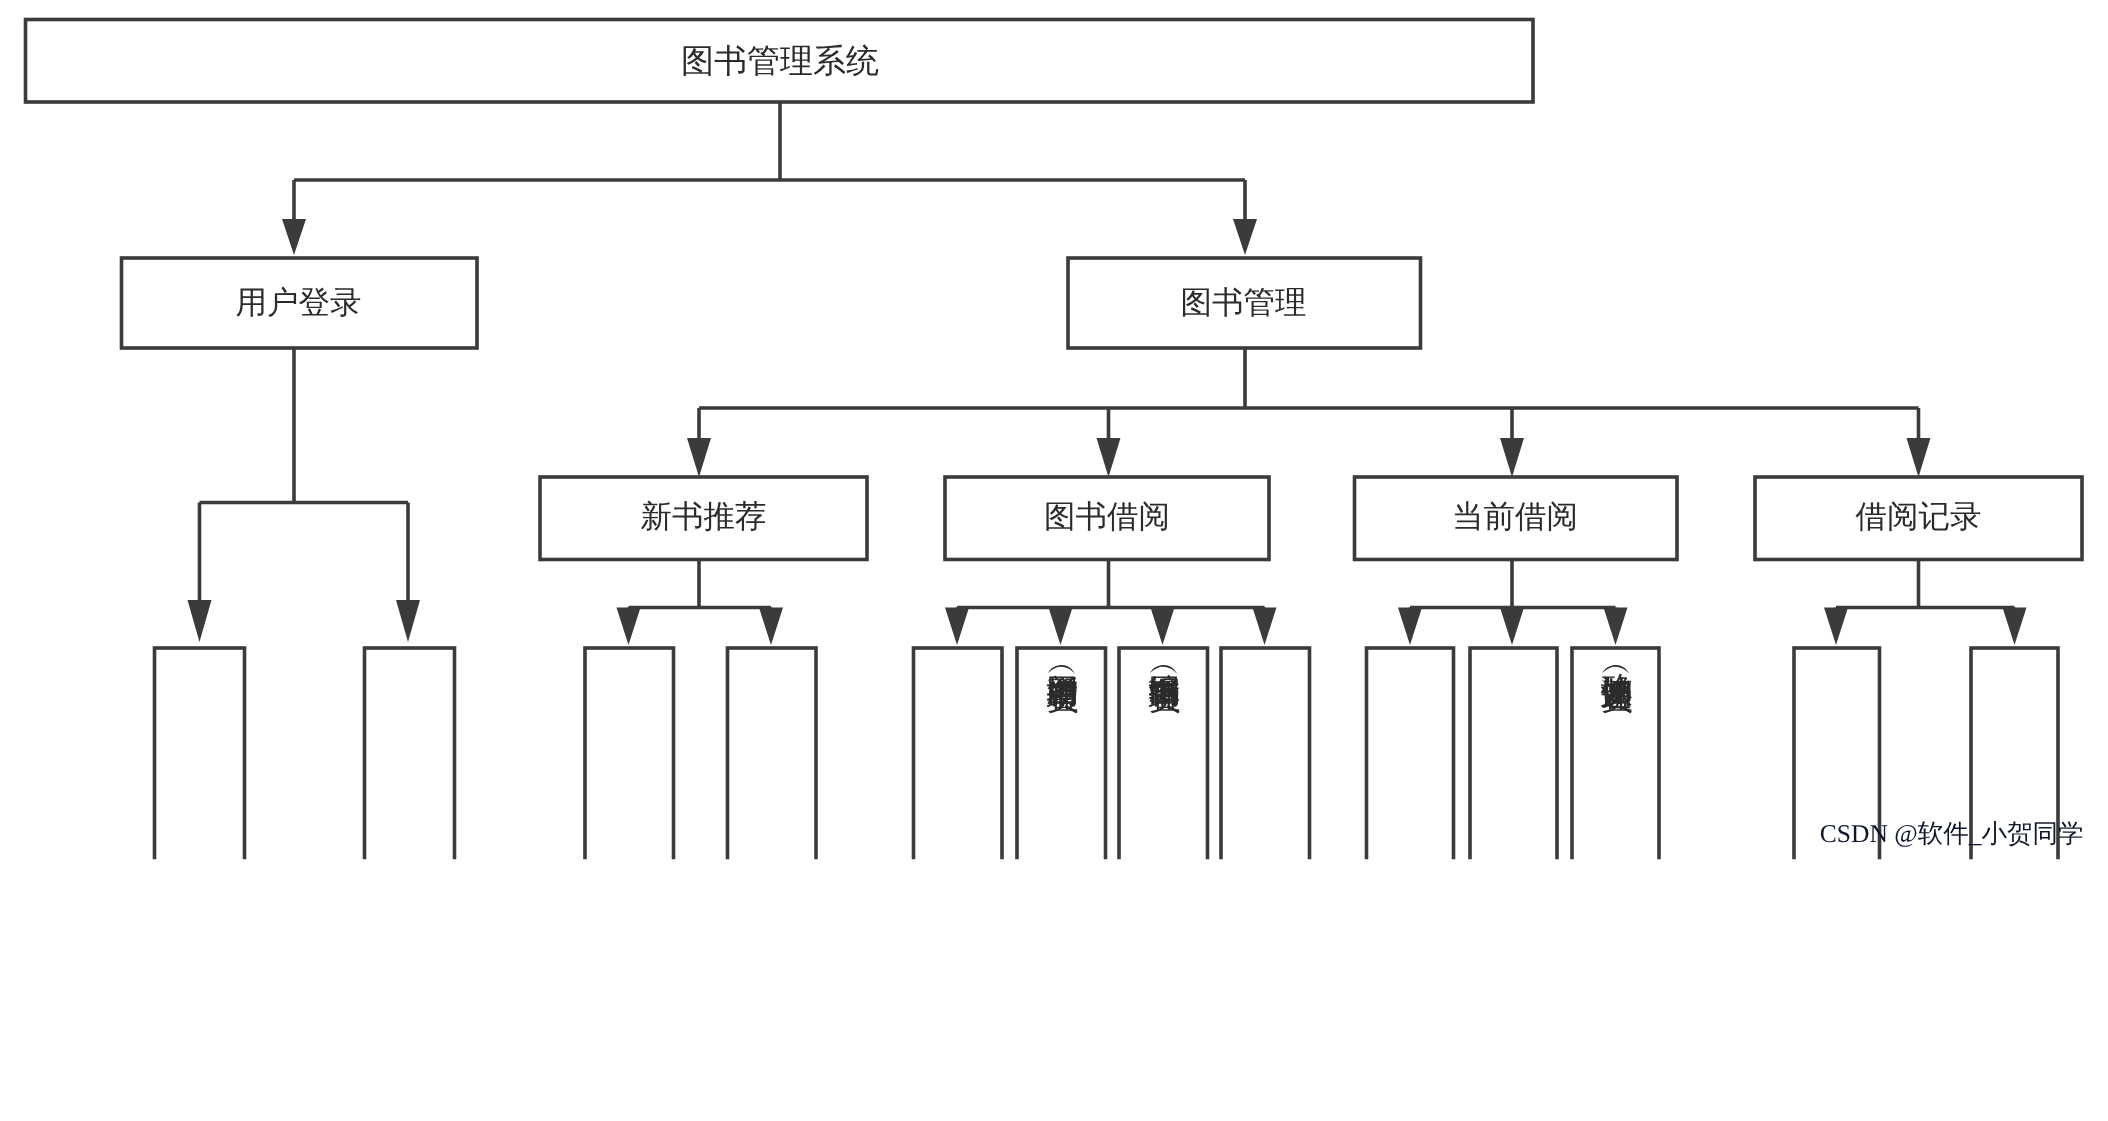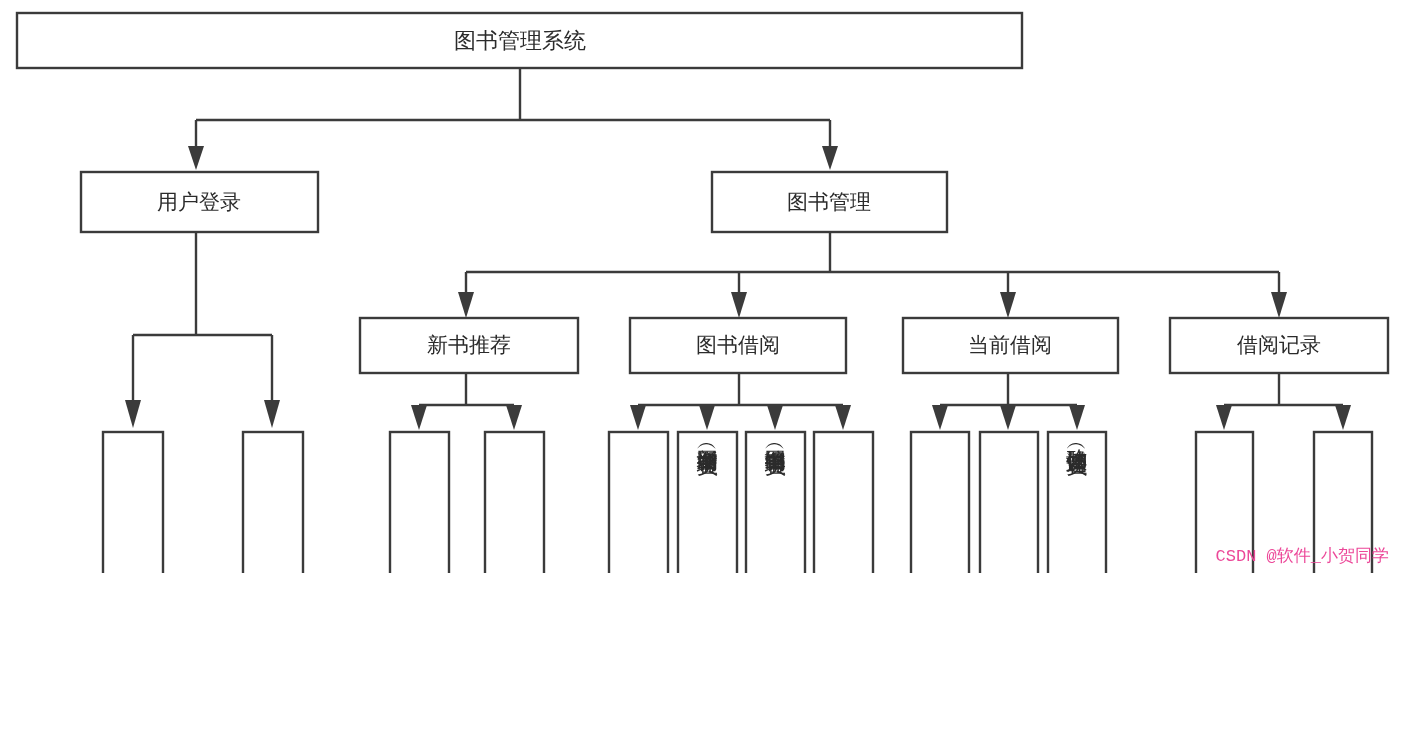--- a/index.html
+++ b/index.html
@@ -69,23 +69,23 @@
     font-size: 21px;
     line-height: 1.12;
     color: #2b2b2b;
     letter-spacing: 1px;
     white-space: nowrap;
   }
   .watermark {
     position: absolute;
     right: 16px;
     bottom: 6px;
-    font-family: Liberation Mono, monospace;
+    font-family: Liberation Serif, serif;
     font-size: 17px;
-    color: #ec4899;
+    color: #0f172a;
     white-space: nowrap;
     user-select: none;
   }
 </style>
 </head>
 <body>
 
 <div id="diagram-root">
 
   <svg id="flowchart" viewBox="0 0 1405 747">

